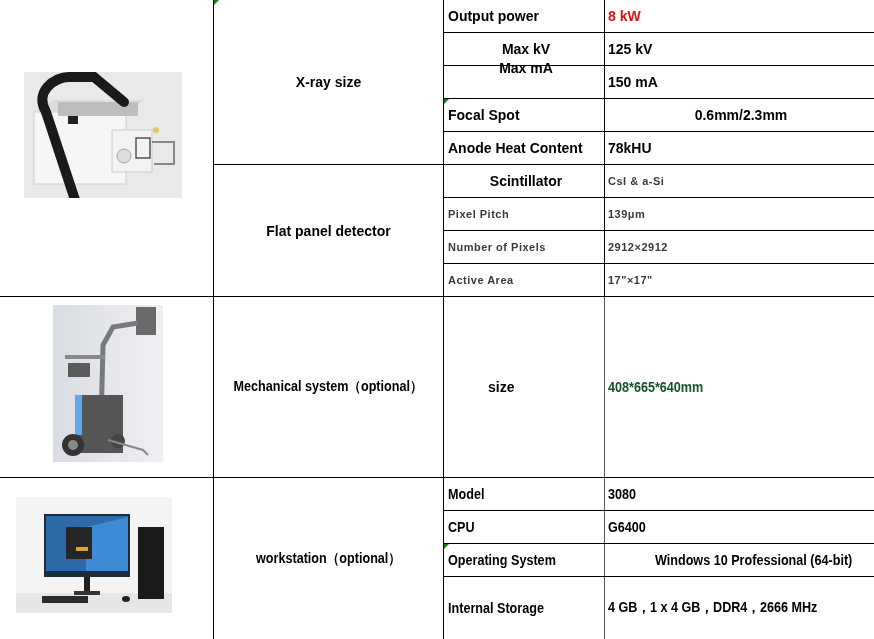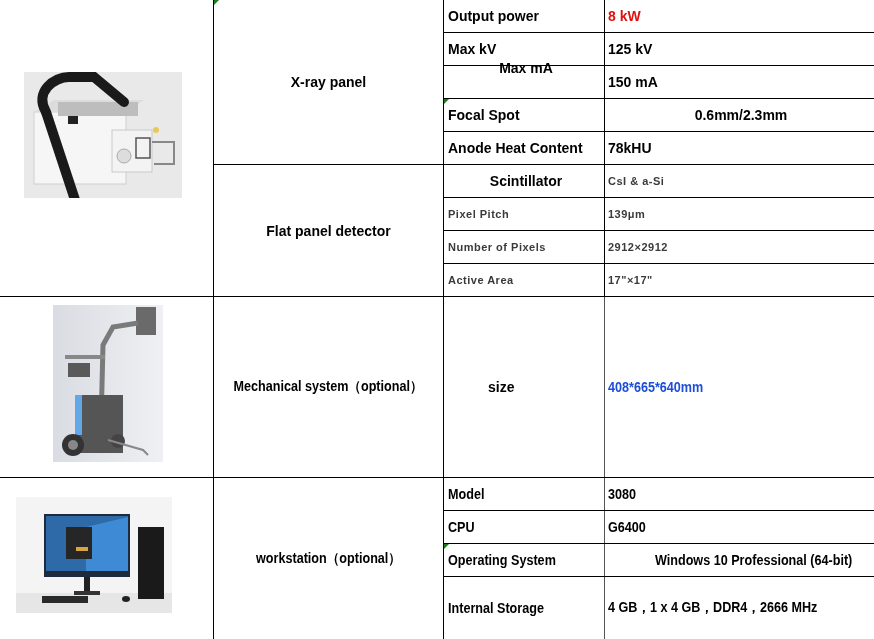--- a/index.html
+++ b/index.html
@@ -54,31 +54,31 @@
     <rect x="44" y="44" width="10" height="8" fill="#222"></rect>
     <rect x="88" y="58" width="40" height="42" fill="#f3f3f3" stroke="#c9c9c9"></rect>
     <circle cx="100" cy="84" r="7" fill="#ddd" stroke="#aaa"></circle>
     <rect x="112" y="66" width="14" height="20" fill="none" stroke="#555" stroke-width="1.5"></rect>
     <path d="M128,70 L 150,70 L 150,92 L 130,92" stroke="#888" stroke-width="2" fill="none"></path>
     <circle cx="132" cy="58" r="3" fill="#e8c85a"></circle>
   </svg>
 </div>
 
 <div class="cell center" style="left:214px; top:0; width:229px; height:164px;">
-  <span>X-ray panel</span>
+  <span>X-ray size</span>
 </div>
 
 <div class="cell lbl" style="left:444px; top:0; width:160px; height:32px;">
     <span>Output power</span>
   </div>
 <div class="cell val red" style="left:605px; top:0; width:269px; height:32px;">
     <span>8 kW</span>
   </div>
 
-<div class="cell lbl" style="left:444px; top:33px; width:160px; height:32px;">
+<div class="cell lbl" style="left:444px; top:33px; width:160px; height:32px;justify-content:center;">
     <span>Max kV</span>
   </div>
 <div class="cell val" style="left:605px; top:33px; width:269px; height:32px;">
     <span>125 kV</span>
   </div>
 
 <div class="cell lbl" style="left:444px; top:52px; width:160px; height:32px;justify-content:center;">
     <span>Max mA</span>
   </div>
 <div class="cell val" style="left:605px; top:66px; width:269px; height:32px;">
@@ -153,21 +153,21 @@
   </svg>
 </div>
 
 <div class="cell center" style="left:214px; top:297px; width:229px; height:180px;">
   <span style="display:inline-block; transform: scaleX(0.9);">Mechanical system（optional）</span>
 </div>
 
 <div class="cell lbl" style="left:444px; top:297px; width:160px; height:180px;margin-left:40px;">
     <span>size</span>
   </div>
-<div class="cell val" style="left:605px; top:297px; width:269px; height:180px; color:#1d4ed8;">
+<div class="cell val" style="left:605px; top:297px; width:269px; height:180px; color:#14532d;">
     <span style="display:inline-block; transform: scaleX(0.9); transform-origin:left center;">408*665*640mm</span>
   </div>
 
 <div class="img" style="left:16px; top:497px; width:156px; height:116px;">
   <svg width="156" height="116" viewBox="0 0 156 116">
     <rect width="156" height="116" fill="#f4f4f4"></rect>
     <rect x="0" y="96" width="156" height="20" fill="#e6e6e6"></rect>
     <rect x="28" y="17" width="86" height="63" fill="#1d2b3c"></rect>
     <rect x="30" y="19" width="82" height="55" fill="#2e6aa8"></rect>
     <polygon points="70,30 112,20 112,74 70,74" fill="#3f8ad4"></polygon>

